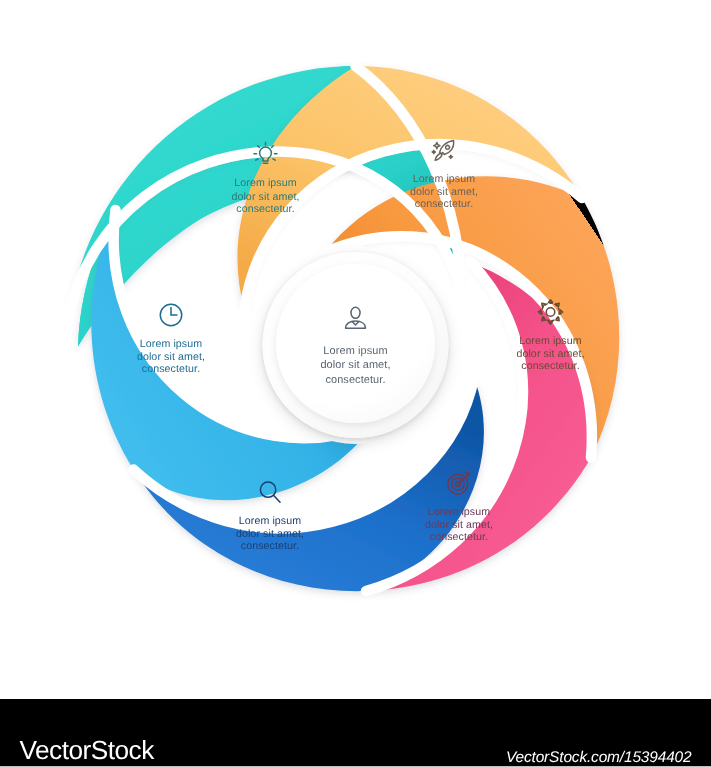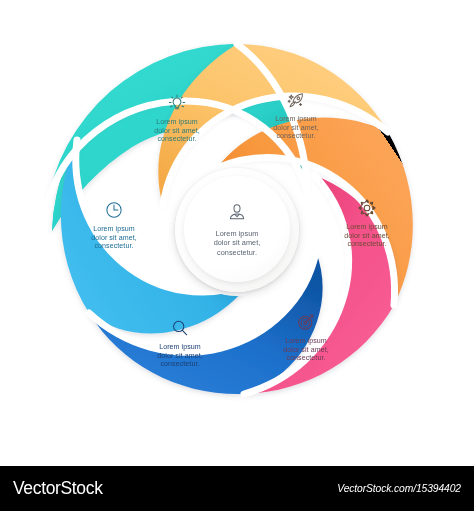--- a/index.html
+++ b/index.html
@@ -288,16 +288,16 @@
         <path d="M9.6 14.6L12 17.1l2.4-2.5"></path>
       </svg>
       <span class="seg-text" style="color: rgb(90, 100, 114);">Lorem ipsum
 dolor sit amet,
 consectetur.</span>
     </div>
   </div>
 
 </div>
 
-<div id="footer-bar" style="background: rgb(0, 0, 0);">
+<div id="footer-bar" style="background: rgb(0, 0, 0); align-items: flex-end;">
   <span id="footer-logo" style="color: rgb(255, 255, 255);">VectorStock</span>
   <span id="footer-url" style="color: rgb(255, 255, 255);">VectorStock.com/15394402</span>
 </div>
 
 </body></html>

